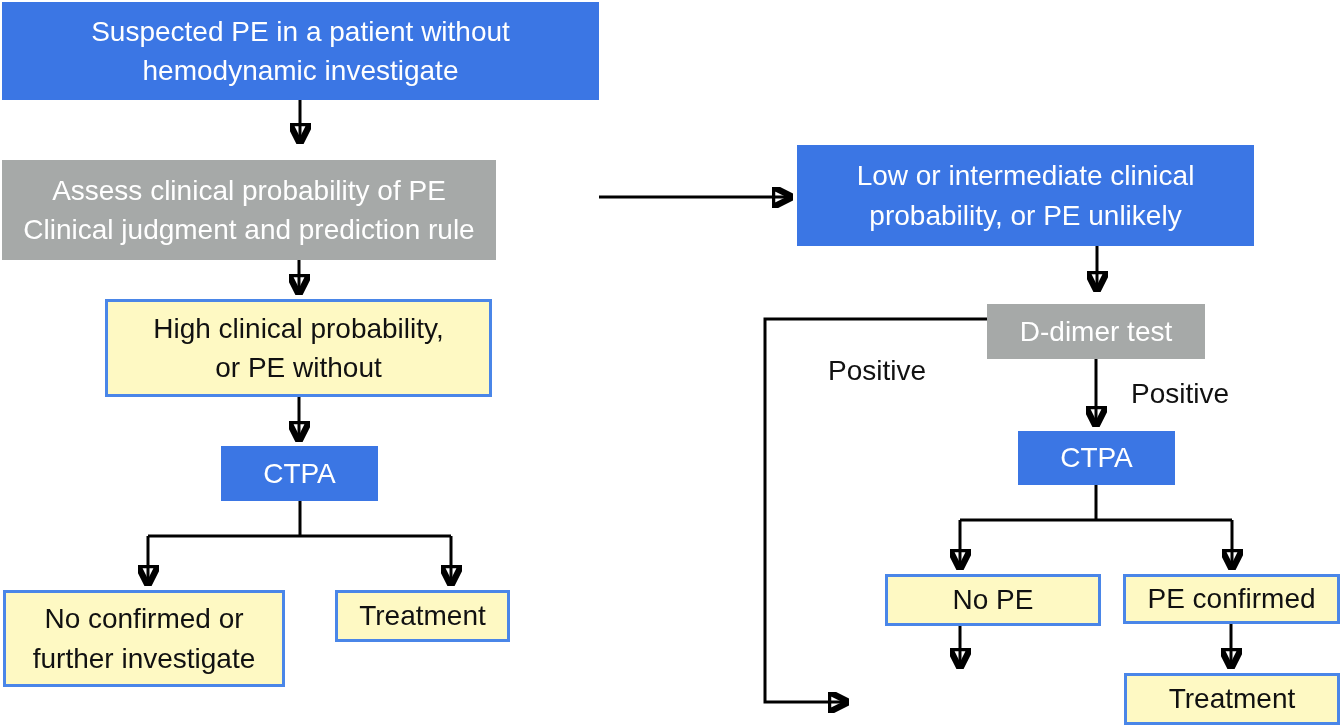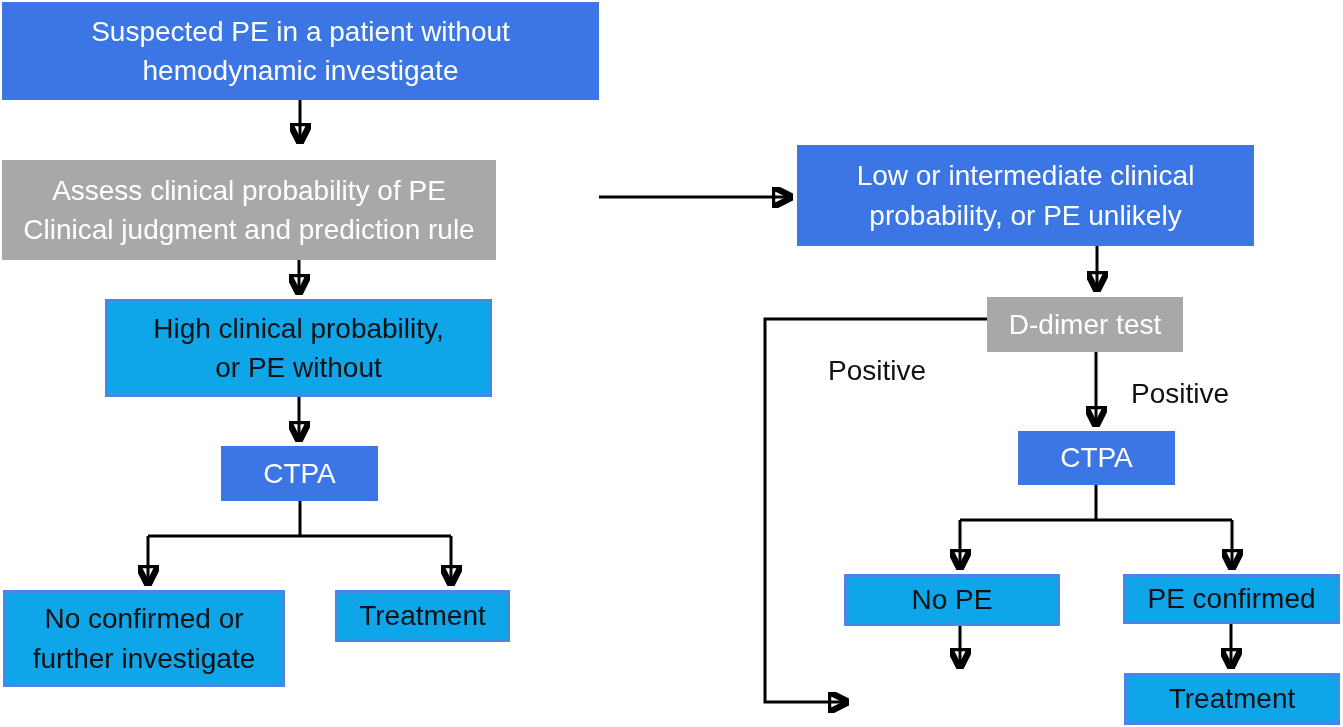--- a/index.html
+++ b/index.html
@@ -22,21 +22,21 @@
     position:absolute;
     box-sizing:border-box;
     display:flex;flex-direction:column;
     align-items:center;justify-content:center;
     text-align:center;
     font-size:28px;line-height:1.4;
     white-space:nowrap;
   }
   .node.blue{background:var(--blue);color:#ffffff;}
   .node.gray{background:var(--gray);color:#ffffff;}
-  .node.outline{background:#0ea5e9;border:3px solid var(--outline);color:var(--ink);text-align:right;}
+  .node.outline{background:#fef9c3;border:3px solid var(--outline);color:var(--ink);text-align:right;}
   .edge-label{
     position:absolute;
     font-size:28px;color:var(--ink);
     white-space:nowrap;
   }
 </style>
 </head>
 <body>
 
 <div class="canvas">
@@ -92,38 +92,38 @@
 
   <div class="node outline" style="left:105px;top:299px;width:387px;height:98px">
     <span>High clinical probability,</span>
     <span>or PE without</span>
   </div>
 
   <div class="node blue" style="left:221px;top:446px;width:157px;height:55px">
     <span>CTPA</span>
   </div>
 
-  <div class="node gray" style="left:987px;top:297px;width:196px;height:55px">
+  <div class="node gray" style="left:987px;top:304px;width:218px;height:55px">
     <span>D-dimer test</span>
   </div>
 
   <div class="node blue" style="left:1018px;top:431px;width:157px;height:54px">
     <span>CTPA</span>
   </div>
 
   <div class="node outline" style="left:3px;top:590px;width:282px;height:97px">
     <span>No confirmed or</span>
     <span>further investigate</span>
   </div>
 
   <div class="node outline" style="left:335px;top:590px;width:175px;height:52px">
     <span>Treatment</span>
   </div>
 
-  <div class="node outline" style="left:844px;top:574px;width:216px;height:52px">
+  <div class="node outline" style="left:885px;top:574px;width:216px;height:52px">
     <span>No PE</span>
   </div>
 
   <div class="node outline" style="left:1123px;top:574px;width:217px;height:50px">
     <span>PE confirmed</span>
   </div>
 
 
   <div class="node outline" style="left:1124px;top:673px;width:216px;height:52px">
     <span>Treatment</span>

